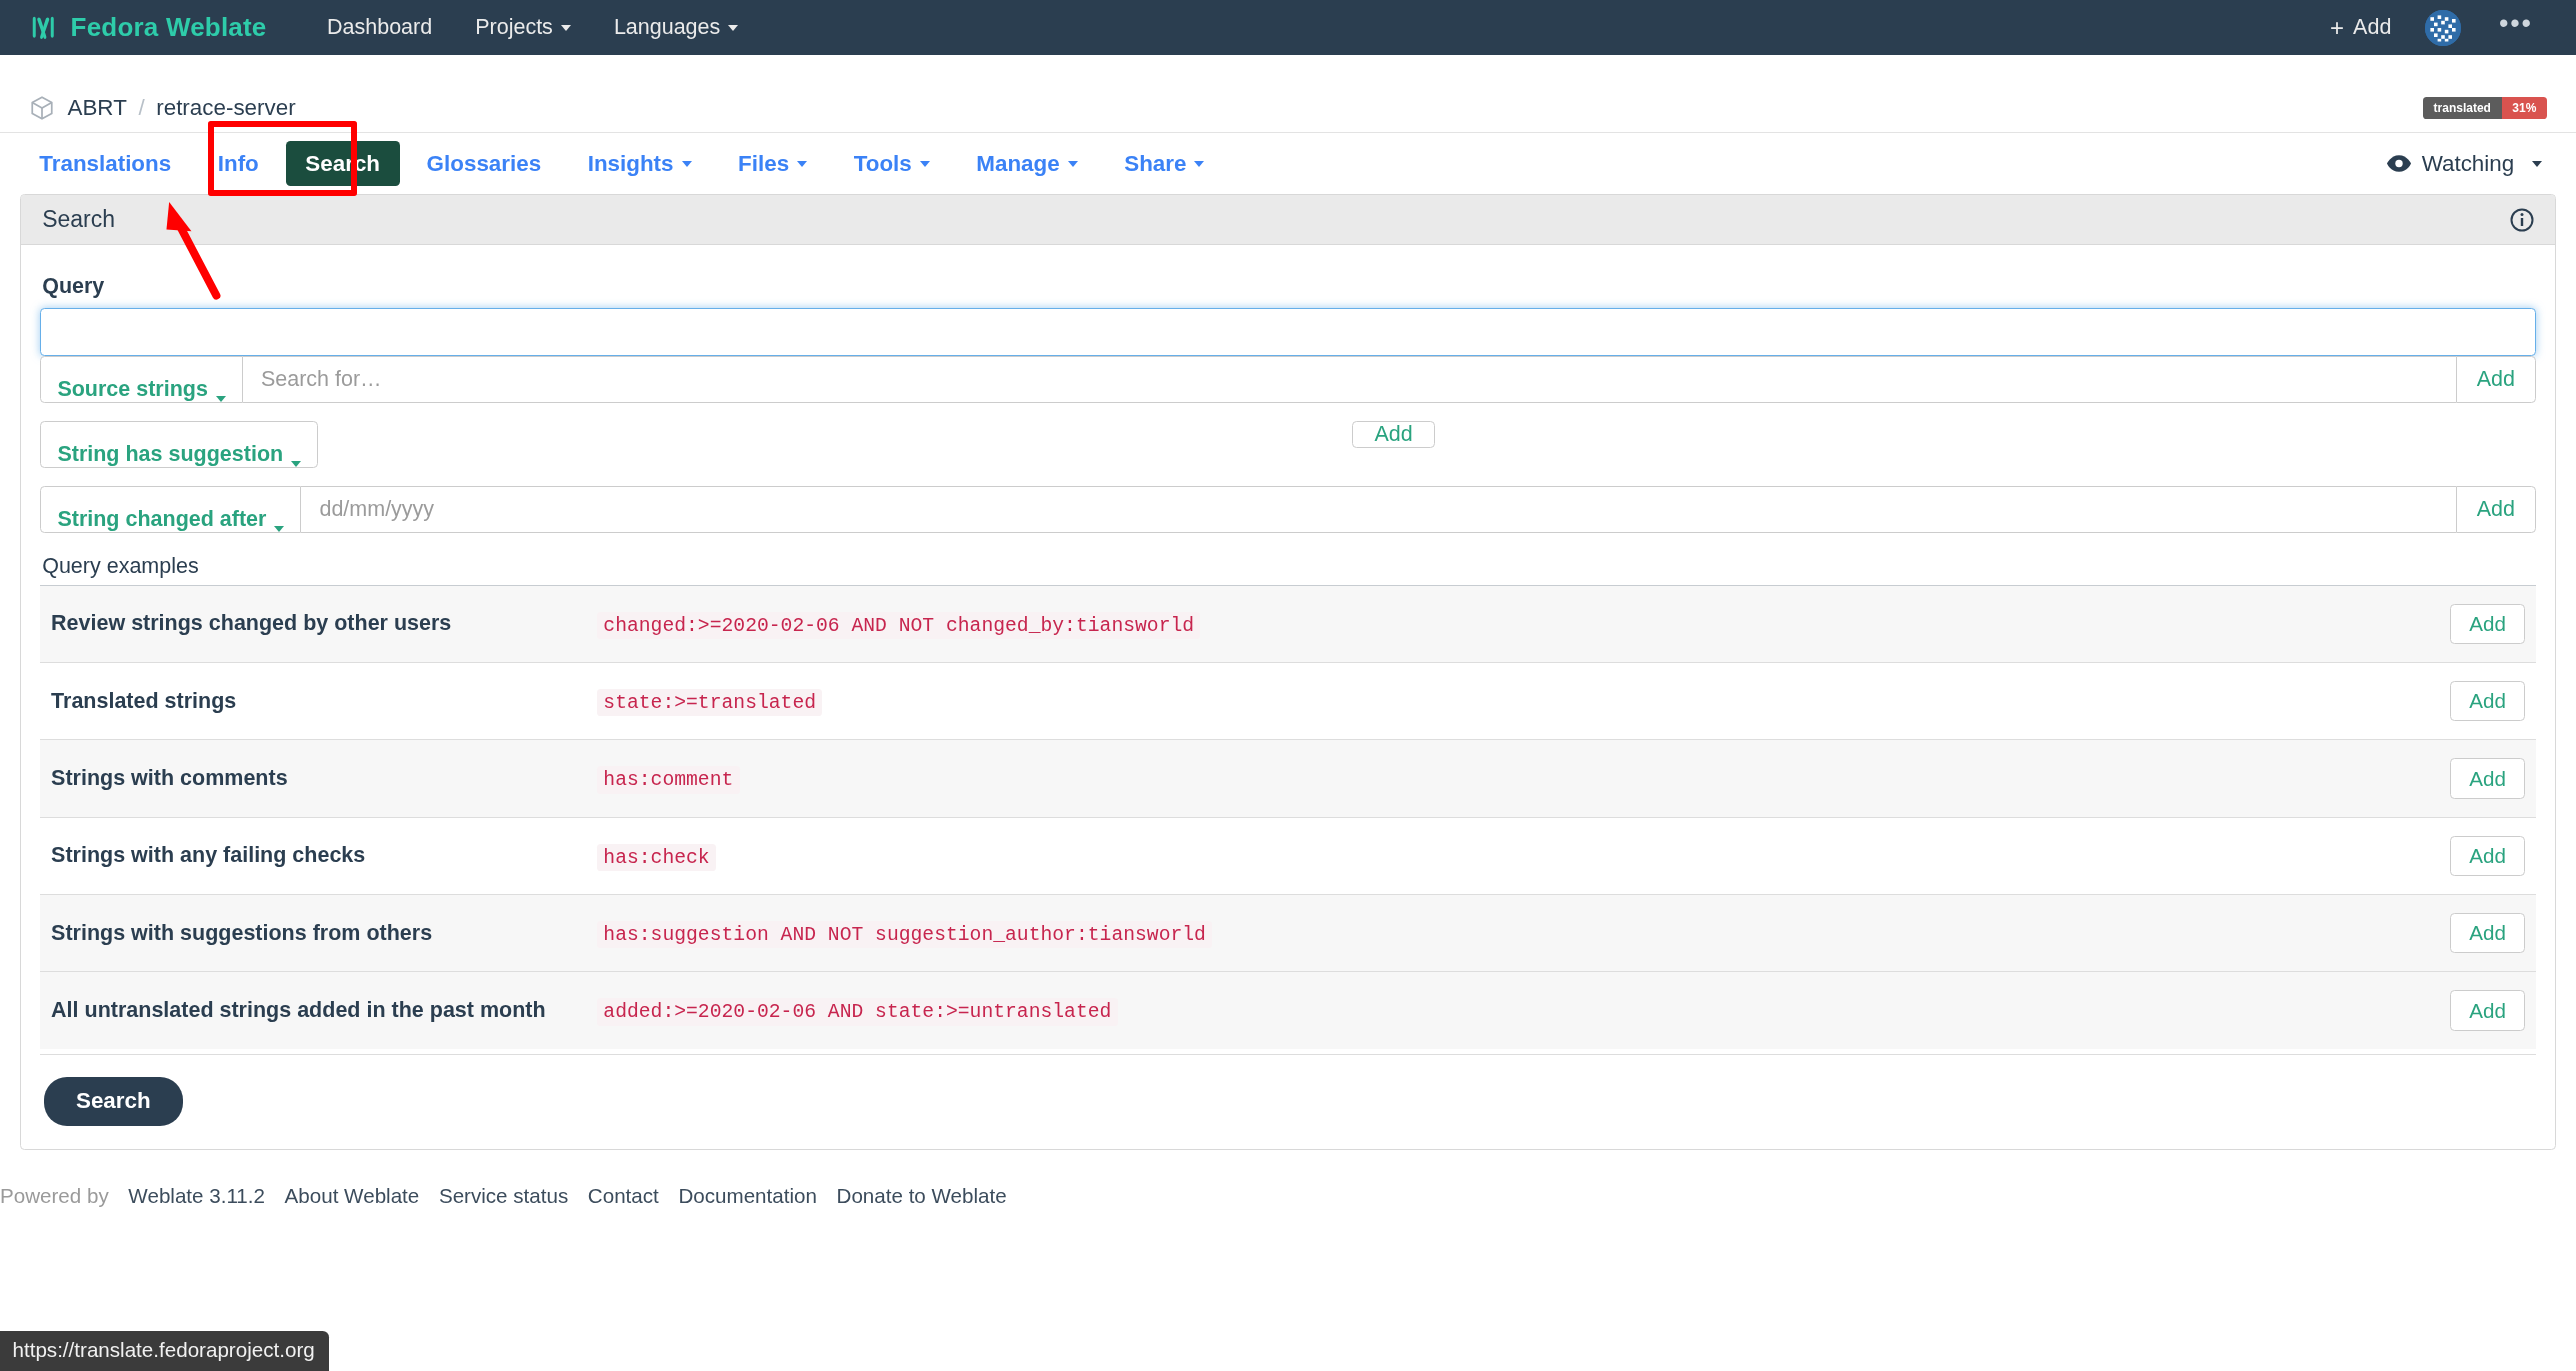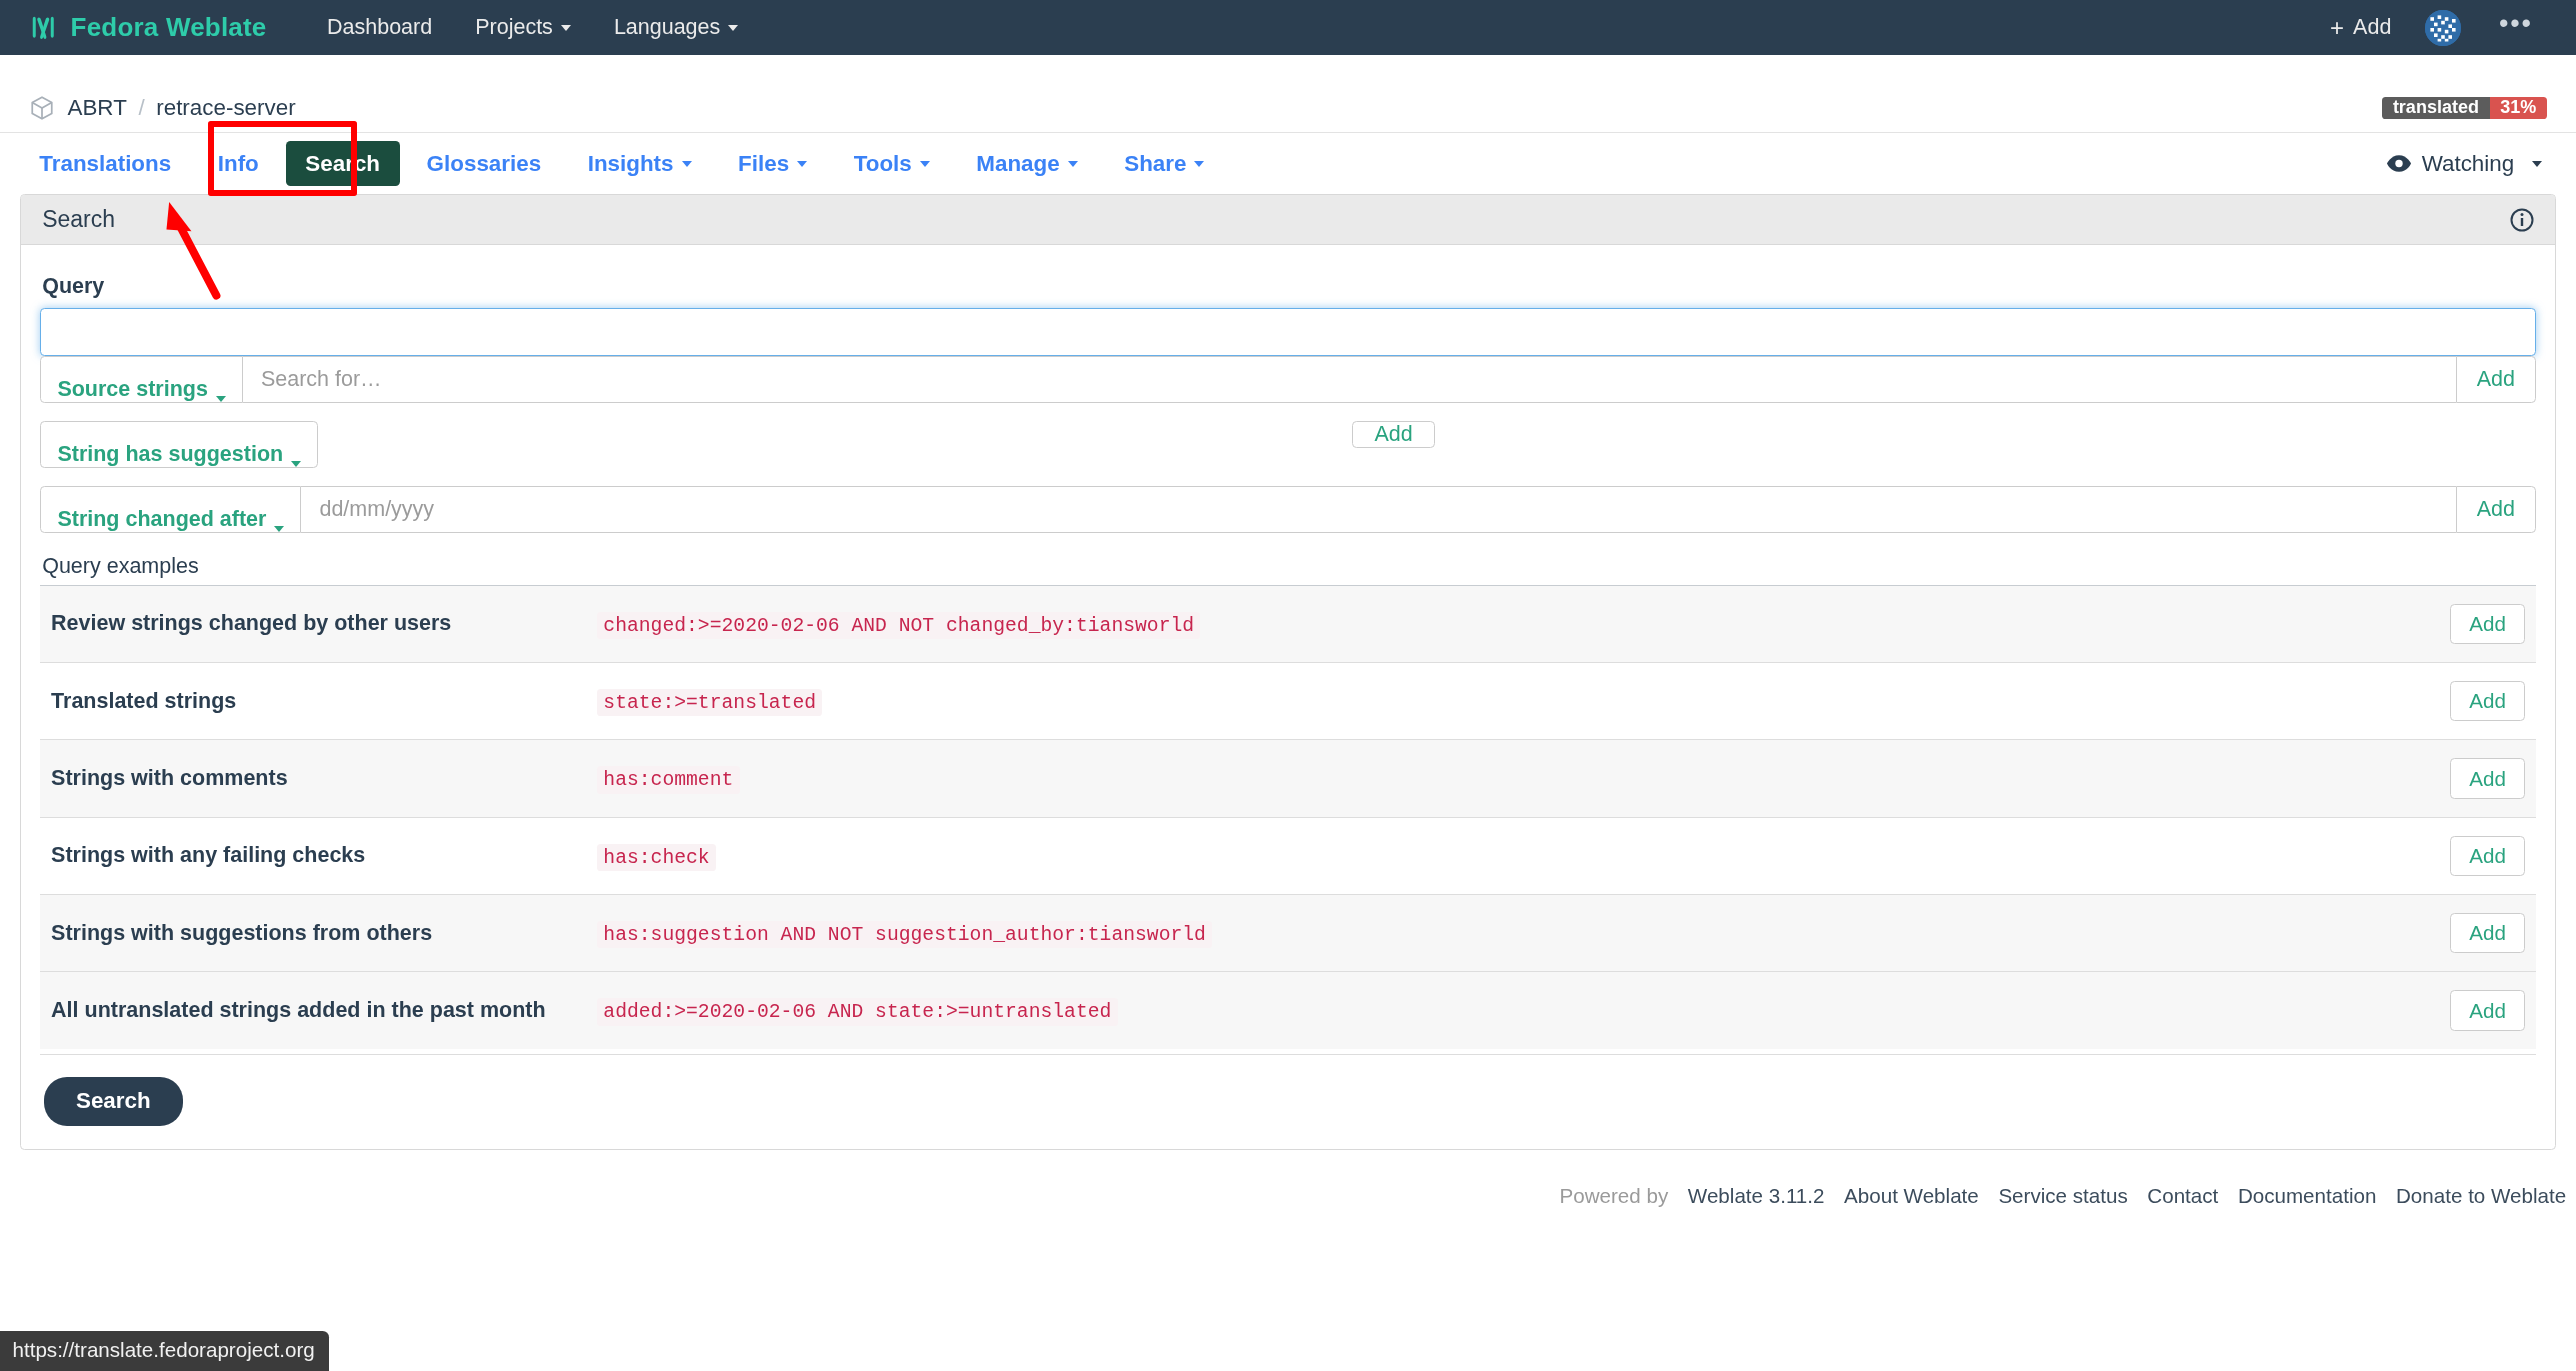--- a/index.html
+++ b/index.html
@@ -124,21 +124,21 @@
     color: #b8c0c8;
     margin: 0 11.6px;
     font-size: 22.4px;
   }
   .stats-badge {
     margin-left: auto;
     display: flex;
     align-items: stretch;
     border-radius: 3.6px;
     overflow: hidden;
-    font-size: 18px;
+    font-size: 12px;
     font-weight: bold;
     height: 22px;
     cursor: pointer;
   }
   .stats-badge .lbl {
     background: #5c5c5c;
     color: #fff;
     padding: 0 10.7px;
     display: flex; align-items: center;
   }
@@ -344,21 +344,21 @@
     border: none;
     border-radius: 23px;
     padding: 11.6px 32px;
     cursor: pointer;
     font-family: "Liberation Sans", sans-serif;
   }
 
   
   .footer {
     margin-top: 34px;
-    text-align: right;
+    text-align: left;
     font-size: 20.6px;
     color: #555;
     padding-bottom: 27px;
   }
   .footer .muted { color: #9a9a9a; }
   .footer a {
     color: #3c4c5c;
     text-decoration: none;
     margin: 0 9.8px;
     cursor: pointer;

